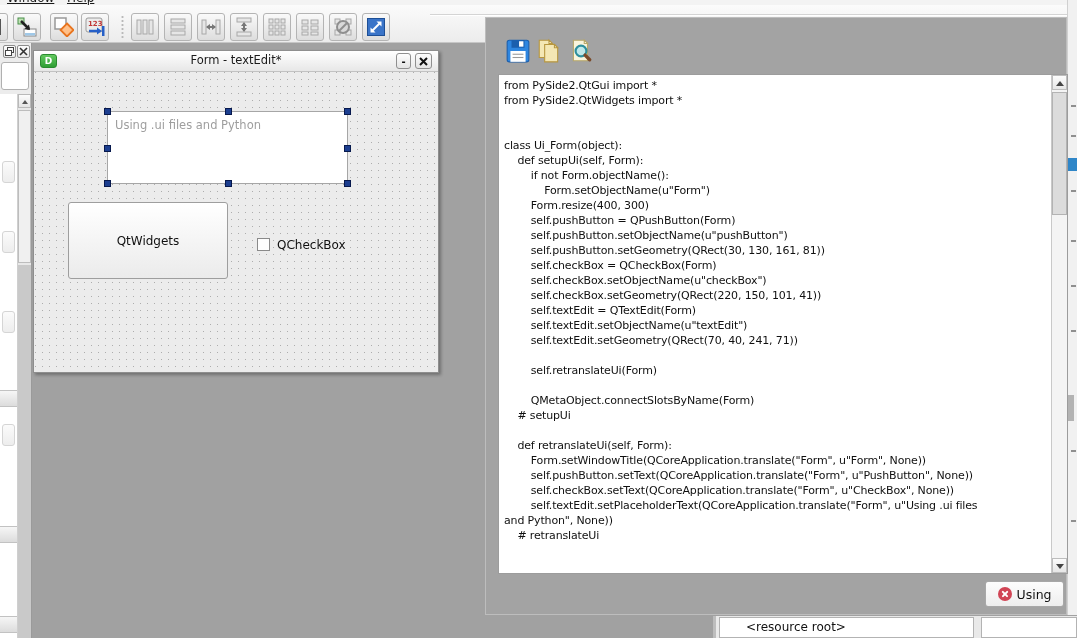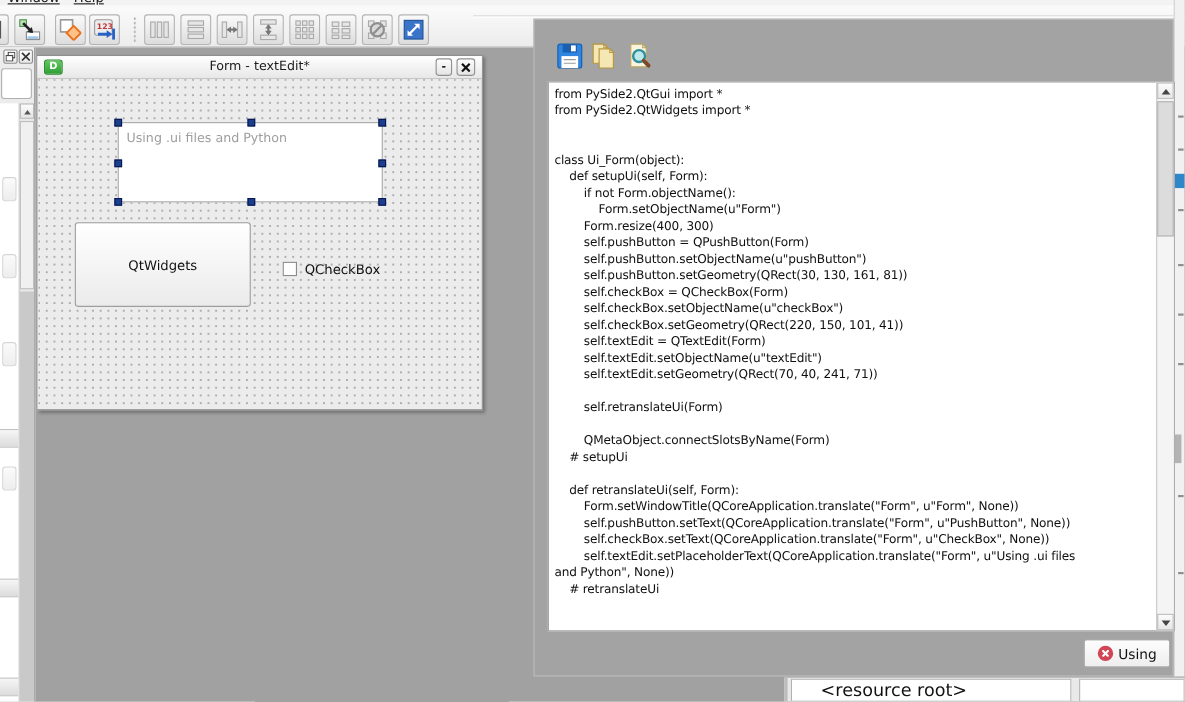--- a/index.html
+++ b/index.html
@@ -98,21 +98,21 @@
   #rightstrip { position:absolute; left:1067px; top:0; width:10px; bottom:23px; background:#f1f1f1; z-index:4;
                 border-left:1px solid #d0d0d0; }
   .tick { position:absolute; left:3px; width:5px; height:2px; background:#8f8f8f; }
   #rs-blue { position:absolute; left:0; top:158px; width:10px; height:13px; background:#2f86c8; }
   #rs-gray { position:absolute; left:0; top:395px; width:6px; height:26px; background:#b3b3b3; }
 
   
   #resbar { position:absolute; left:713px; right:0; top:616px; bottom:0; background:#e9e9e9; z-index:4;
             border-left:3px solid #bdbdbd; }
   .resbox { position:absolute; top:1px; height:21px; background:#fff; border:1px solid #b3b3b3; }
-  #resbox1 { left:3px; width:255px; font-size:16px; color:#111; line-height:19px; padding-left:26px; }
+  #resbox1 { left:3px; width:255px; font-size:12px; color:#111; line-height:19px; padding-left:26px; }
   #resbox2 { left:265px; right:0; }
 
   svg { display:block; }
 </style>
 </head>
 <body>
 
 <div id="screen">
 
   <div id="mdi"></div>

